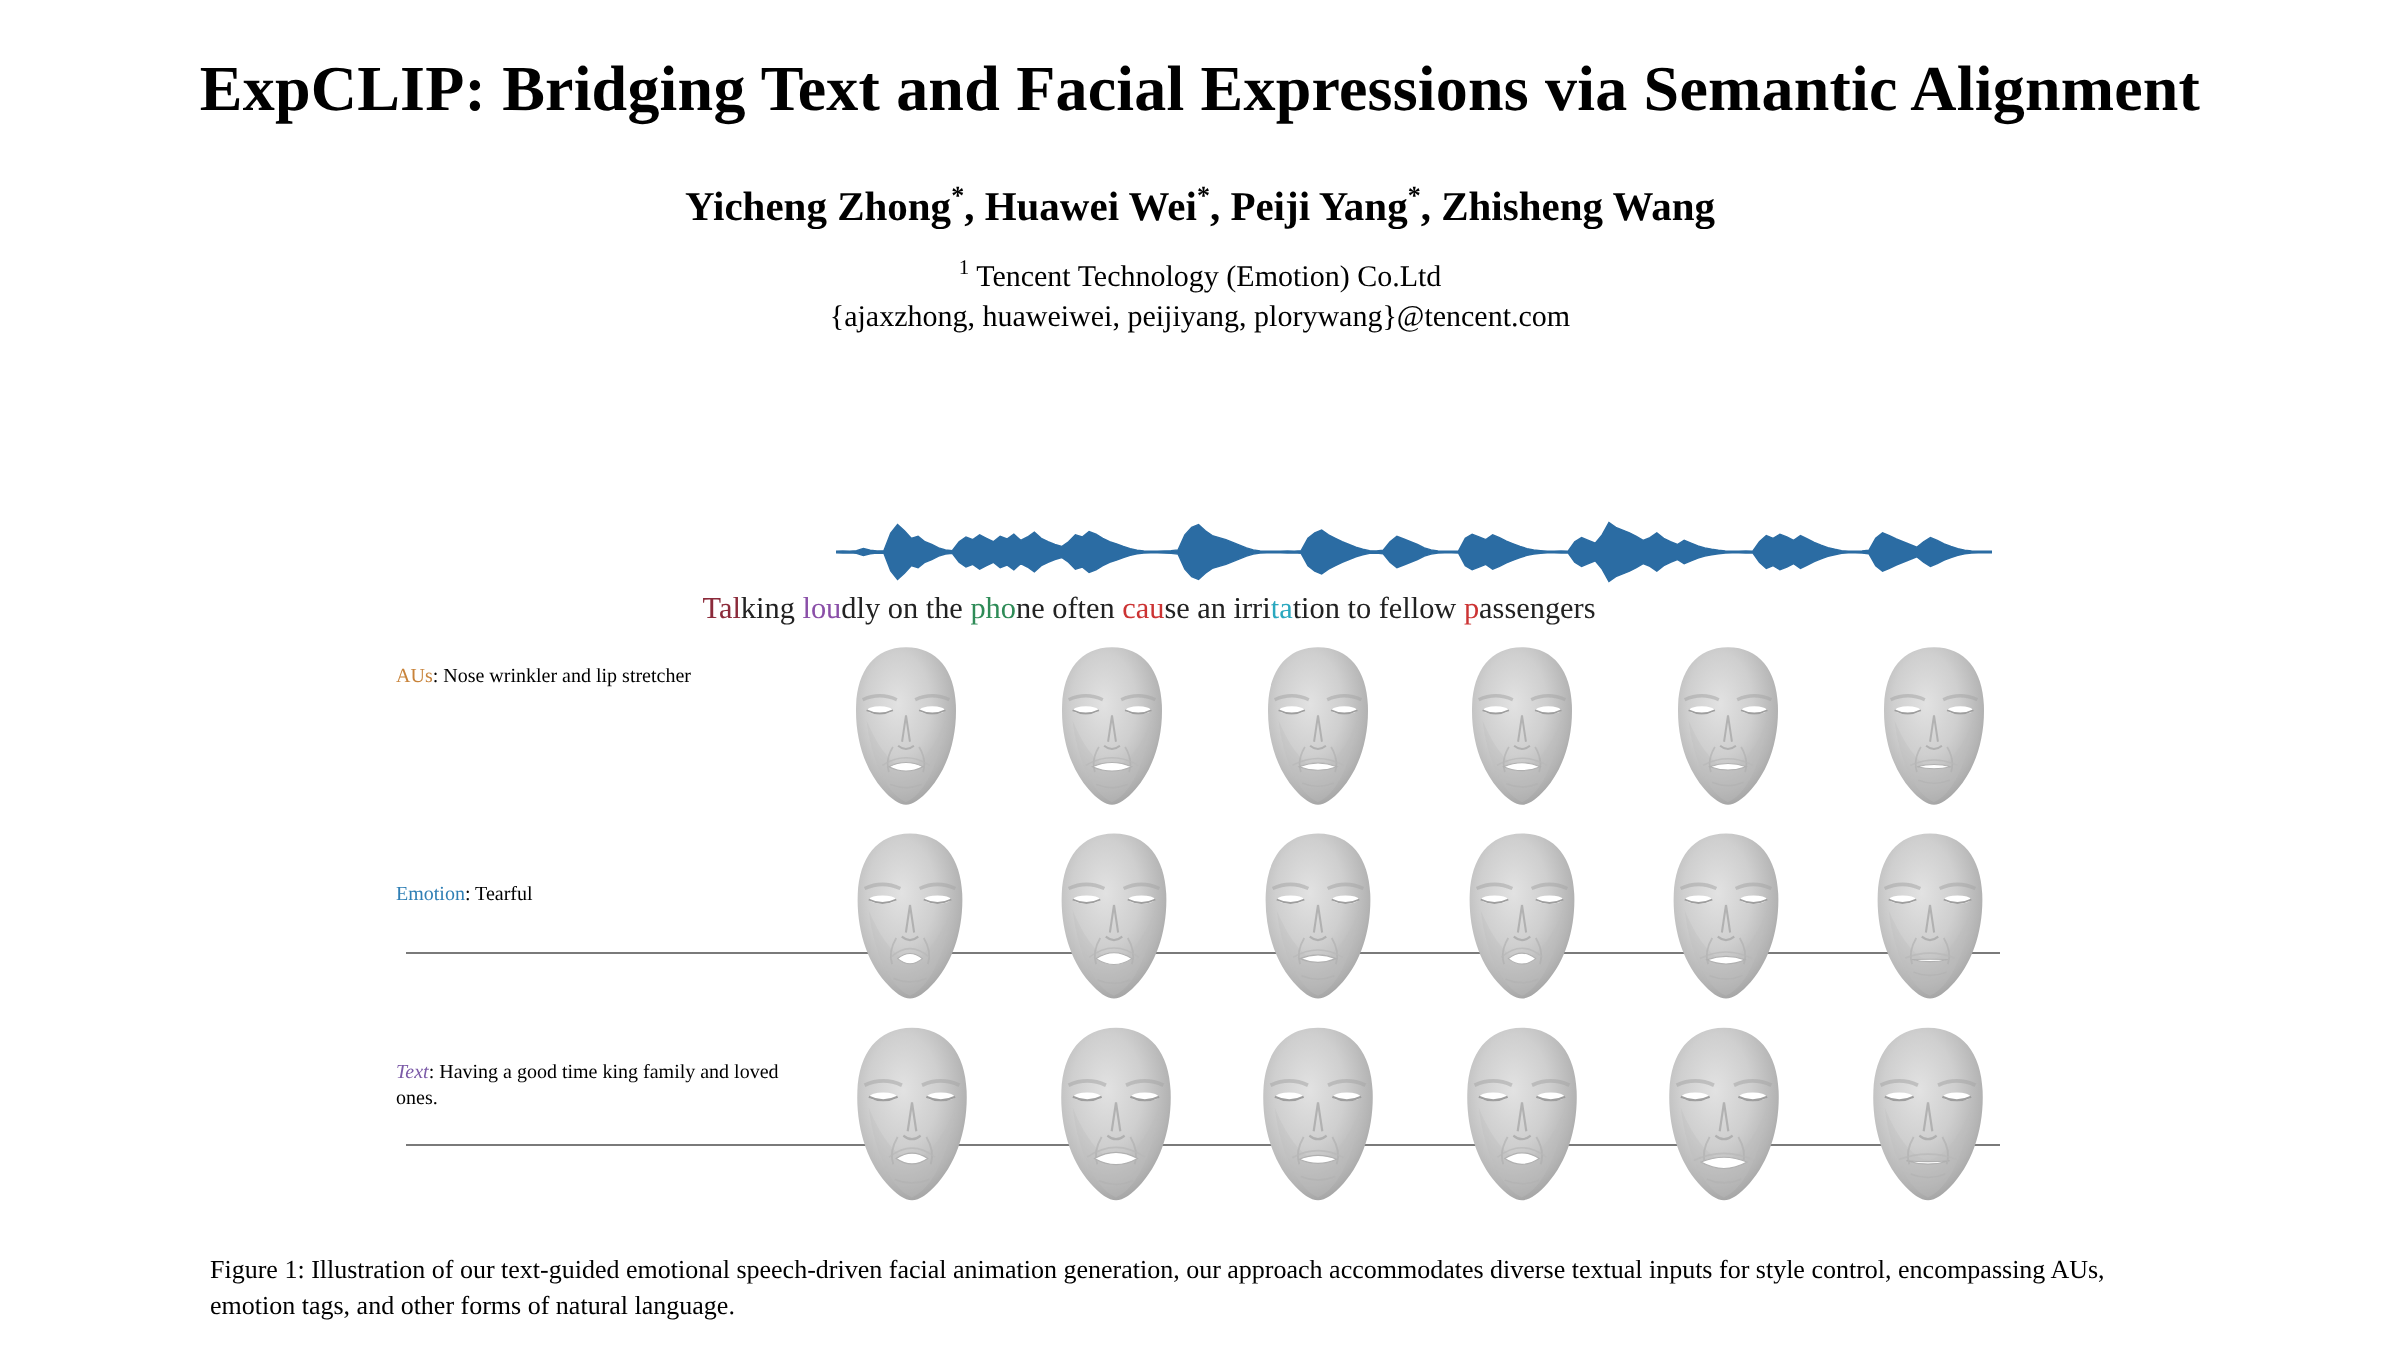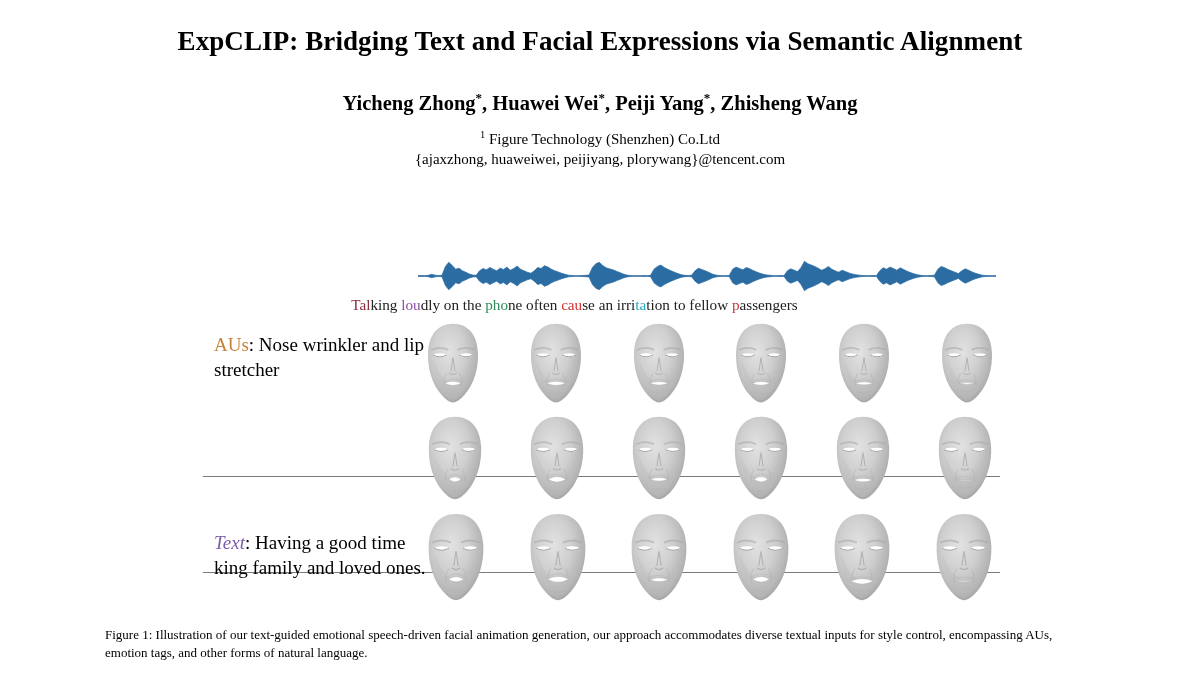--- a/index.html
+++ b/index.html
@@ -12,21 +12,21 @@
     height: 675px;
     overflow: hidden;
     font-family: "Liberation Serif", "DejaVu Serif", serif;
     color: #000000;
     position: relative;
   }
 
   
   .paper-title {
     text-align: center;
-    font-size: 27px;
+    font-size: 32px;
     font-weight: bold;
     letter-spacing: 0.1px;
     margin: 0;
     position: absolute;
     top: 26px;
     left: 0;
     right: 0;
   }
   .authors {
     text-align: center;
@@ -90,23 +90,23 @@
   .row {
     position: relative;
     height: 95px;
   }
   .row.r1 { height: 94px; }
   .row.r2 { height: 96px; }
   .row.r3 { height: 102px; }
 
   .row-label {
     position: absolute;
-    left: 214px;
+    left: 198px;
     width: 212px;
-    font-size: 19px;
+    font-size: 10px;
     line-height: 1.32;
   }
   .row.r1 .row-label { top: 16px; }
   .row.r2 .row-label { top: 31px; }
   .row.r3 .row-label { top: 24px; }
 
   .lbl-aus     { color: #c8833a; }
   .lbl-emotion { color: #2f7fb5; }
   .lbl-text    { color: #7c5ba8; font-style: italic; }
 
@@ -147,21 +147,21 @@
 <body>
 
 <h1 class="paper-title">ExpCLIP: Bridging Text and Facial Expressions via Semantic Alignment</h1>
 
 <div class="authors">
   <span>Yicheng Zhong</span><sup>*</sup><span>, </span><span>Huawei Wei</span><sup>*</sup><span>, </span><span>Peiji Yang</span><sup>*</sup><span>, </span><span>Zhisheng Wang</span>
 </div>
 
 <div class="affil">
   <sup>1</sup>
-  <span>Figure Technology (Shenzhen) Co.Ltd</span>
+  <span>Tencent Technology (Emotion) Co.Ltd</span>
   <span class="emails">{ajaxzhong, huaweiwei, peijiyang, plorywang}@tencent.com</span>
 </div>
 
 <div class="figure">
 
   <div class="wave-wrap">
     <svg id="wave-svg" width="578" height="36" viewBox="0 0 578 36">
         <line x1="0" y1="18" x2="578" y2="18" stroke="#8d8d8d" stroke-width="0.6"></line>
         <path d="M0.00 17.66 L3.42 17.49 L6.84 17.66 L10.26 17.32 L13.68 16.29 L17.10 17.14 L20.52 17.49 L23.94 17.32 L27.36 8.60 L30.78 4.32 L34.20 7.40 L37.62 11.16 L41.04 10.13 L44.46 12.87 L47.88 14.24 L51.30 15.95 L54.72 16.97 L58.14 17.32 L61.56 12.87 L64.98 10.48 L68.40 11.84 L71.82 9.45 L75.24 11.16 L78.66 12.87 L82.08 10.13 L85.50 11.50 L88.92 9.11 L92.34 12.19 L95.76 10.48 L99.18 8.08 L102.60 11.16 L106.02 12.87 L109.44 14.24 L112.86 15.26 L116.28 12.87 L119.70 9.45 L123.12 10.48 L126.54 7.74 L129.96 9.11 L133.38 11.16 L136.80 12.87 L140.22 13.90 L143.64 15.26 L147.07 16.29 L150.49 17.14 L153.91 17.49 L157.33 17.66 L160.75 17.66 L164.17 17.49 L167.59 17.32 L171.01 16.97 L174.43 9.45 L177.85 5.69 L181.27 4.32 L184.69 7.40 L188.11 9.79 L191.53 10.82 L194.95 11.84 L198.37 13.21 L201.79 14.58 L205.21 15.95 L208.63 16.97 L212.05 17.49 L215.47 17.66 L218.89 17.66 L222.31 17.66 L225.73 17.49 L229.15 17.66 L232.57 17.32 L235.99 11.16 L239.41 8.42 L242.83 7.06 L246.25 9.45 L249.67 11.16 L253.09 12.87 L256.51 14.24 L259.93 15.61 L263.35 16.63 L266.77 17.32 L270.19 17.49 L273.61 17.14 L277.03 12.87 L280.45 10.13 L283.87 11.50 L287.29 12.87 L290.71 14.24 L294.13 15.95 L297.55 16.97 L300.97 17.49 L304.39 17.66 L307.81 17.66 L311.23 17.49 L314.65 11.16 L318.07 9.11 L321.49 10.48 L324.91 11.84 L328.33 9.45 L331.75 10.82 L335.17 12.53 L338.59 13.90 L342.01 15.26 L345.43 16.29 L348.85 16.97 L352.27 17.32 L355.69 17.66 L359.11 17.66 L362.53 17.49 L365.95 17.66 L369.37 12.87 L372.79 10.82 L376.21 12.19 L379.63 13.55 L383.05 9.45 L386.47 3.29 L389.89 5.69 L393.31 7.06 L396.73 8.42 L400.15 10.13 L403.57 12.19 L406.99 10.82 L410.41 8.42 L413.83 11.16 L417.25 12.87 L420.67 14.24 L424.09 12.19 L427.51 13.55 L430.93 14.92 L434.36 15.95 L437.78 16.63 L441.20 17.14 L444.62 17.49 L448.04 17.66 L451.46 17.66 L454.88 17.49 L458.30 17.66 L461.72 12.87 L465.14 9.79 L468.56 11.16 L471.98 9.11 L475.40 10.48 L478.82 12.19 L482.24 9.79 L485.66 11.50 L489.08 13.21 L492.50 14.58 L495.92 15.78 L499.34 16.63 L502.76 17.32 L506.18 17.66 L509.60 17.66 L513.02 17.49 L516.44 17.14 L519.86 11.16 L523.28 8.42 L526.70 9.79 L530.12 11.50 L533.54 12.87 L536.96 14.24 L540.38 15.61 L543.80 12.87 L547.22 10.82 L550.64 12.19 L554.06 13.90 L557.48 15.26 L560.90 16.29 L564.32 17.14 L567.74 17.49 L571.16 17.66 L574.58 17.66 L578.00 17.66 L578.00 18.34 L574.58 18.34 L571.16 18.34 L567.74 18.51 L564.32 18.86 L560.90 19.71 L557.48 20.74 L554.06 22.10 L550.64 23.81 L547.22 25.18 L543.80 23.13 L540.38 20.39 L536.96 21.76 L533.54 23.13 L530.12 24.50 L526.70 26.21 L523.28 27.58 L519.86 24.84 L516.44 18.86 L513.02 18.51 L509.60 18.34 L506.18 18.34 L502.76 18.68 L499.34 19.37 L495.92 20.22 L492.50 21.42 L489.08 22.79 L485.66 24.50 L482.24 26.21 L478.82 23.81 L475.40 25.52 L471.98 26.89 L468.56 24.84 L465.14 26.21 L461.72 23.13 L458.30 18.34 L454.88 18.51 L451.46 18.34 L448.04 18.34 L444.62 18.51 L441.20 18.86 L437.78 19.37 L434.36 20.05 L430.93 21.08 L427.51 22.45 L424.09 23.81 L420.67 21.76 L417.25 23.13 L413.83 24.84 L410.41 27.58 L406.99 25.18 L403.57 23.81 L400.15 25.87 L396.73 27.58 L393.31 28.94 L389.89 30.31 L386.47 32.71 L383.05 26.55 L379.63 22.45 L376.21 23.81 L372.79 25.18 L369.37 23.13 L365.95 18.34 L362.53 18.51 L359.11 18.34 L355.69 18.34 L352.27 18.68 L348.85 19.03 L345.43 19.71 L342.01 20.74 L338.59 22.10 L335.17 23.47 L331.75 25.18 L328.33 26.55 L324.91 24.16 L321.49 25.52 L318.07 26.89 L314.65 24.84 L311.23 18.51 L307.81 18.34 L304.39 18.34 L300.97 18.51 L297.55 19.03 L294.13 20.05 L290.71 21.76 L287.29 23.13 L283.87 24.50 L280.45 25.87 L277.03 23.13 L273.61 18.86 L270.19 18.51 L266.77 18.68 L263.35 19.37 L259.93 20.39 L256.51 21.76 L253.09 23.13 L249.67 24.84 L246.25 26.55 L242.83 28.94 L239.41 27.58 L235.99 24.84 L232.57 18.68 L229.15 18.34 L225.73 18.51 L222.31 18.34 L218.89 18.34 L215.47 18.34 L212.05 18.51 L208.63 19.03 L205.21 20.05 L201.79 21.42 L198.37 22.79 L194.95 24.16 L191.53 25.18 L188.11 26.21 L184.69 28.60 L181.27 31.68 L177.85 30.31 L174.43 26.55 L171.01 19.03 L167.59 18.68 L164.17 18.51 L160.75 18.34 L157.33 18.34 L153.91 18.51 L150.49 18.86 L147.07 19.71 L143.64 20.74 L140.22 22.10 L136.80 23.13 L133.38 24.84 L129.96 26.89 L126.54 28.26 L123.12 25.52 L119.70 26.55 L116.28 23.13 L112.86 20.74 L109.44 21.76 L106.02 23.13 L102.60 24.84 L99.18 27.92 L95.76 25.52 L92.34 23.81 L88.92 26.89 L85.50 24.50 L82.08 25.87 L78.66 23.13 L75.24 24.84 L71.82 26.55 L68.40 24.16 L64.98 25.52 L61.56 23.13 L58.14 18.68 L54.72 19.03 L51.30 20.05 L47.88 21.76 L44.46 23.13 L41.04 25.87 L37.62 24.84 L34.20 28.60 L30.78 31.68 L27.36 27.41 L23.94 18.68 L20.52 18.51 L17.10 18.86 L13.68 19.71 L10.26 18.68 L6.84 18.34 L3.42 18.51 L0.00 18.34 Z" fill="#2b6ca3" stroke="#2b6ca3" stroke-width="0.7"></path>
       </svg>
@@ -349,20 +349,23 @@
             <path d="M37 95 Q50 91.8 63 95 Q50 98.2 37 95 Z" fill="#ffffff" stroke="#b0b0b0" stroke-width="0.8"></path>
             <path d="M32 94 Q50 85.8 68 94" fill="none" stroke="#b8b8b8" stroke-width="1.1" opacity="0.75"></path>
             <path d="M38 105.2 Q50 110.2 62 105.2" fill="none" stroke="#b0b0b0" stroke-width="1.1" opacity="0.6"></path>
           </svg>
         </div>
     </div>
 
     <div class="divider div1"></div>
 
     <div class="row r2">
+      <div class="row-label">
+        <span class="lbl-emotion">Emotion</span><span>: Tearful</span>
+      </div>
       <div class="faces" id="faces-1">
           <svg class="face" width="70" height="88" viewBox="0 0 100 128">
             <defs>
               <radialGradient id="fg1-0" cx="42%" cy="36%" r="72%">
                 <stop offset="0%" stop-color="#e2e2e2"></stop>
                 <stop offset="45%" stop-color="#cfcfcf"></stop>
                 <stop offset="78%" stop-color="#b4b4b4"></stop>
                 <stop offset="100%" stop-color="#9a9a9a"></stop>
               </radialGradient>
               <linearGradient id="fg1-0s" x1="0" y1="0" x2="1" y2="0">

